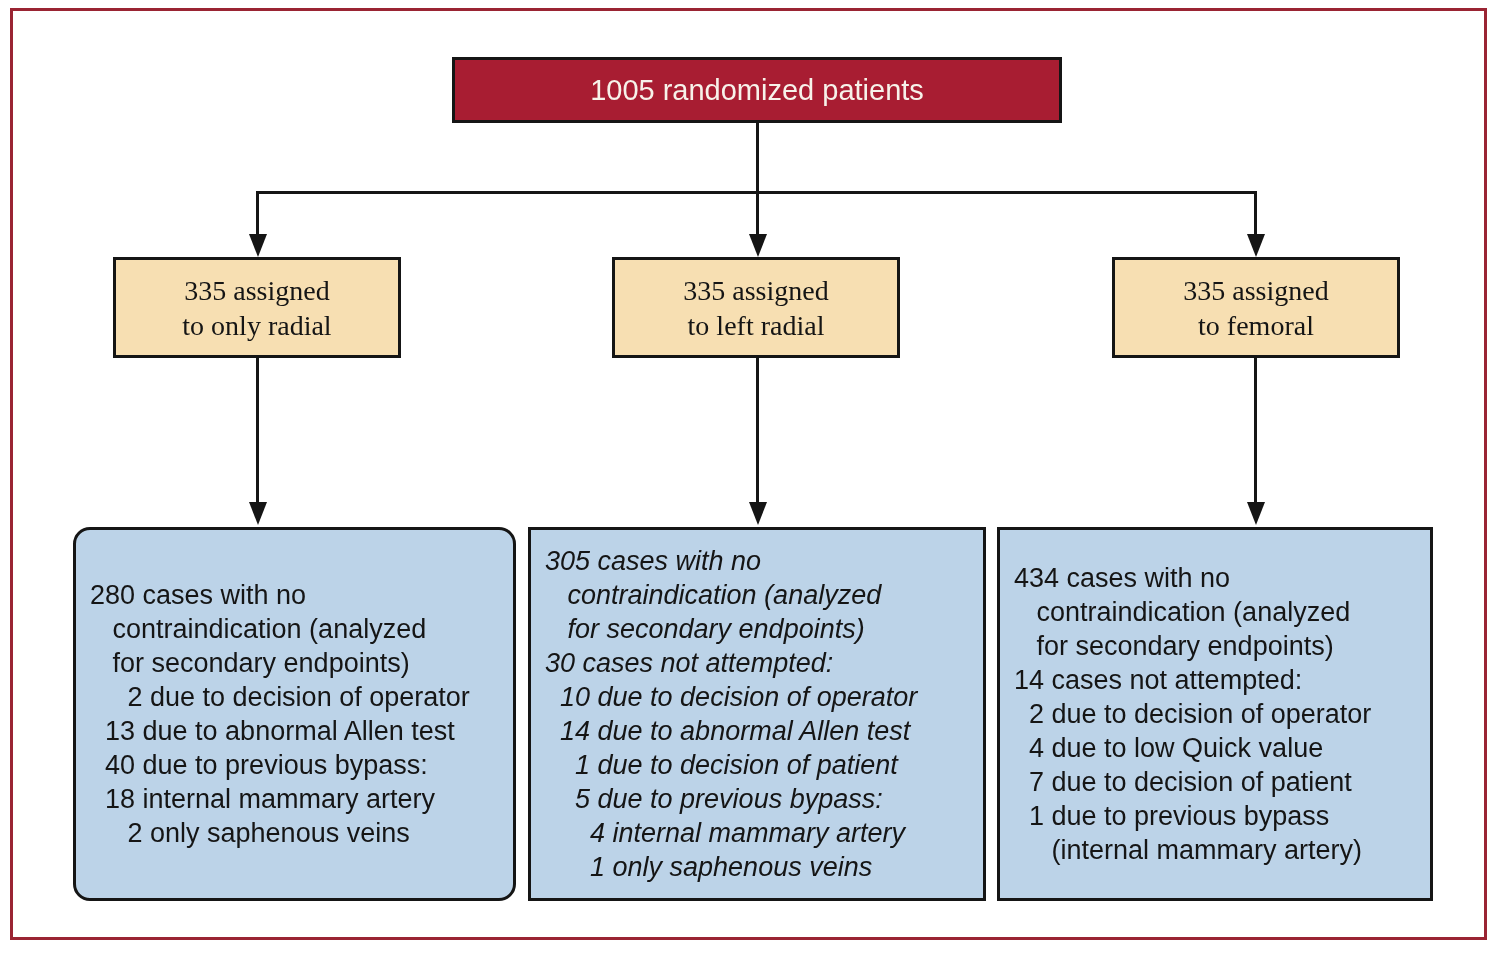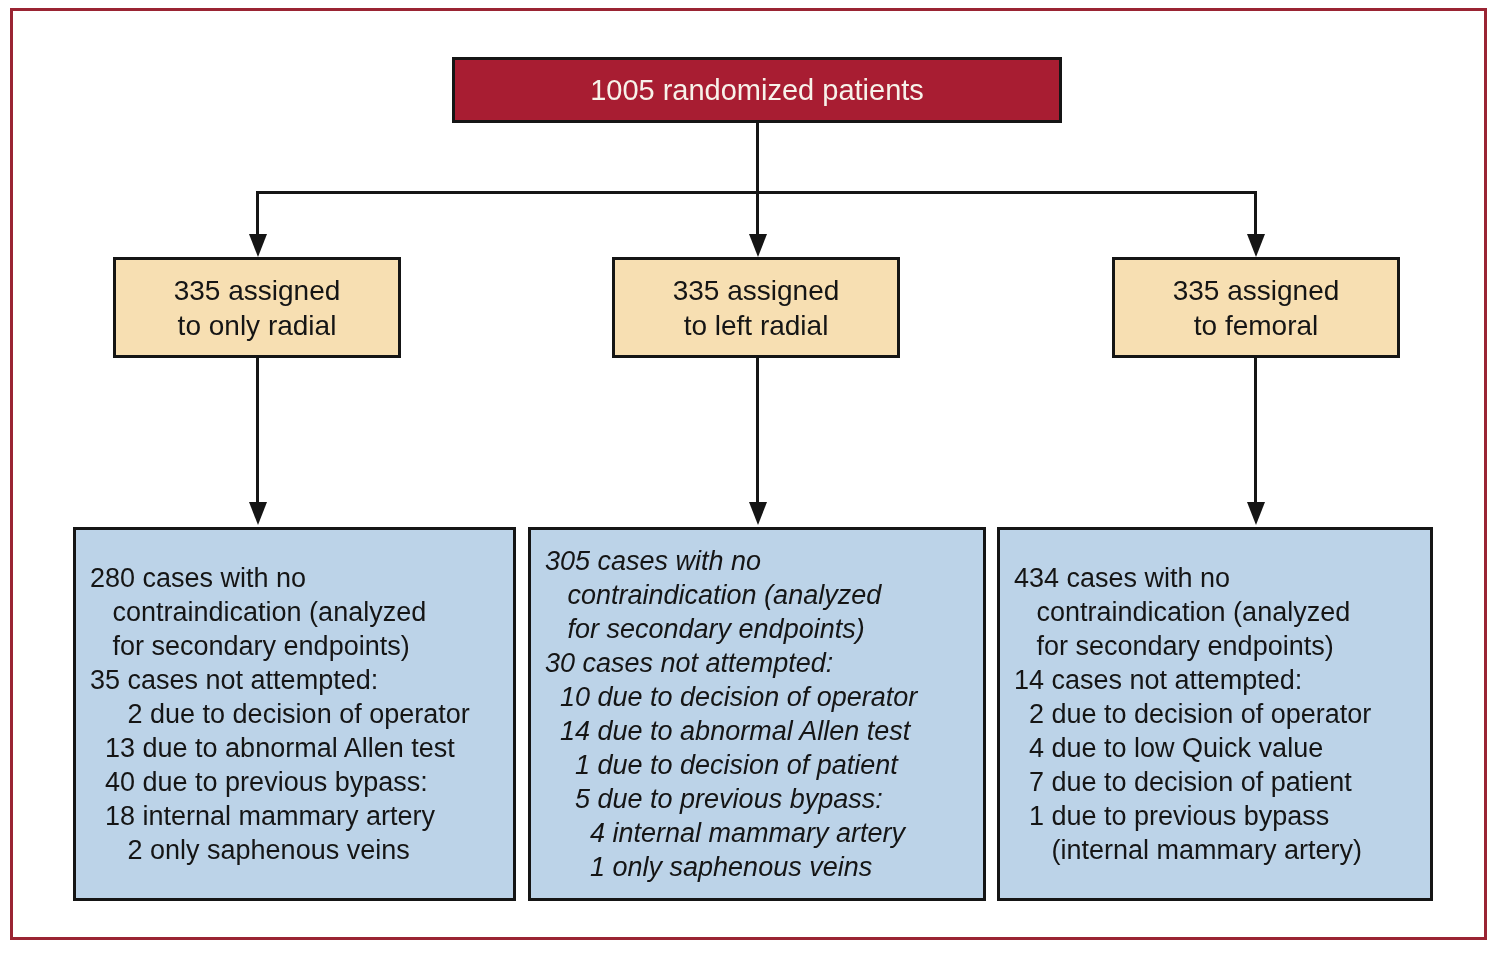--- a/index.html
+++ b/index.html
@@ -44,34 +44,35 @@
     font-size: 29px;
   }
   .branch-box {
     top: 257px;
     width: 288px;
     height: 101px;
     background: #f7dfb2;
     font-size: 28px;
     line-height: 35px;
     text-align: center;
+    font-family: Liberation Serif, serif;
   }
   #branch-0 { left: 113px; }
   #branch-1 { left: 612px; }
   #branch-2 { left: 1112px; }
   .detail-box {
     top: 527px;
     height: 374px;
     background: #bcd3e8;
     font-size: 27px;
     line-height: 34px;
     align-items: flex-start;
     padding: 0 12px 0 14px;
   }
-  #detail-0 { left: 73px;  width: 443px; }
+  #detail-0 { left: 73px;  width: 443px; border-radius: 17px; }
   #detail-1 { left: 528px; width: 458px; font-style: italic; }
   #detail-2 { left: 997px; width: 436px; }
   .detail-line { white-space: pre; }
   .cline {
     position: absolute;
     background: #151515;
   }
   .arrowhead {
     position: absolute;
     width: 0;
@@ -123,21 +124,20 @@
   <div class="cline" style="left:756px; top:358px; width:3px; height:145px;"></div>
   <div class="arrowhead" style="left:749px; top:502px;"></div>
 
   <div class="cline" style="left:1254px; top:358px; width:3px; height:145px;"></div>
   <div class="arrowhead" style="left:1247px; top:502px;"></div>
 
   <div class="box detail-box" id="detail-0">
       <div class="detail-line">280 cases with no</div>
       <div class="detail-line">   contraindication (analyzed</div>
       <div class="detail-line">   for secondary endpoints)</div>
-      <div class="detail-line">35 cases not attempted:</div>
       <div class="detail-line">     2 due to decision of operator</div>
       <div class="detail-line">  13 due to abnormal Allen test</div>
       <div class="detail-line">  40 due to previous bypass:</div>
       <div class="detail-line">  18 internal mammary artery</div>
       <div class="detail-line">     2 only saphenous veins</div>
     </div>
   <div class="box detail-box" id="detail-1">
       <div class="detail-line">305 cases with no</div>
       <div class="detail-line">   contraindication (analyzed</div>
       <div class="detail-line">   for secondary endpoints)</div>

